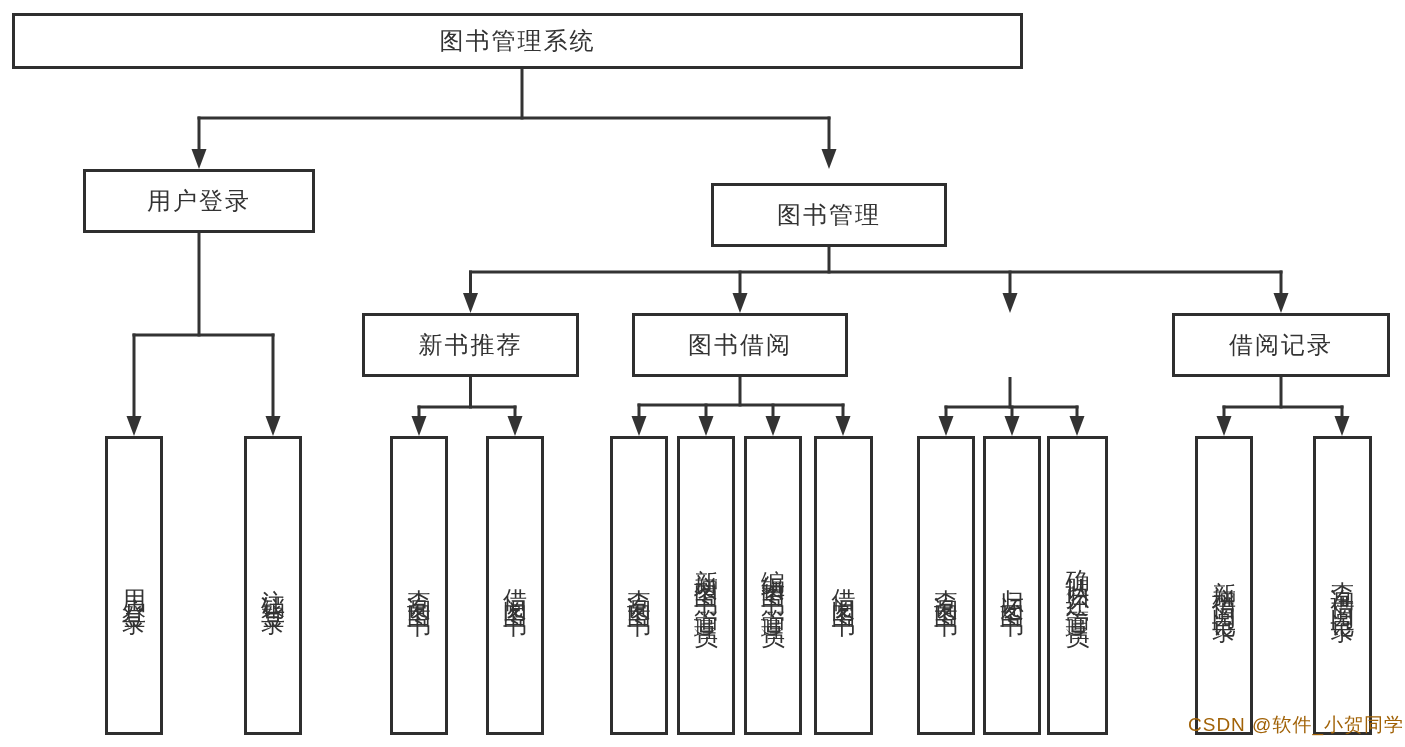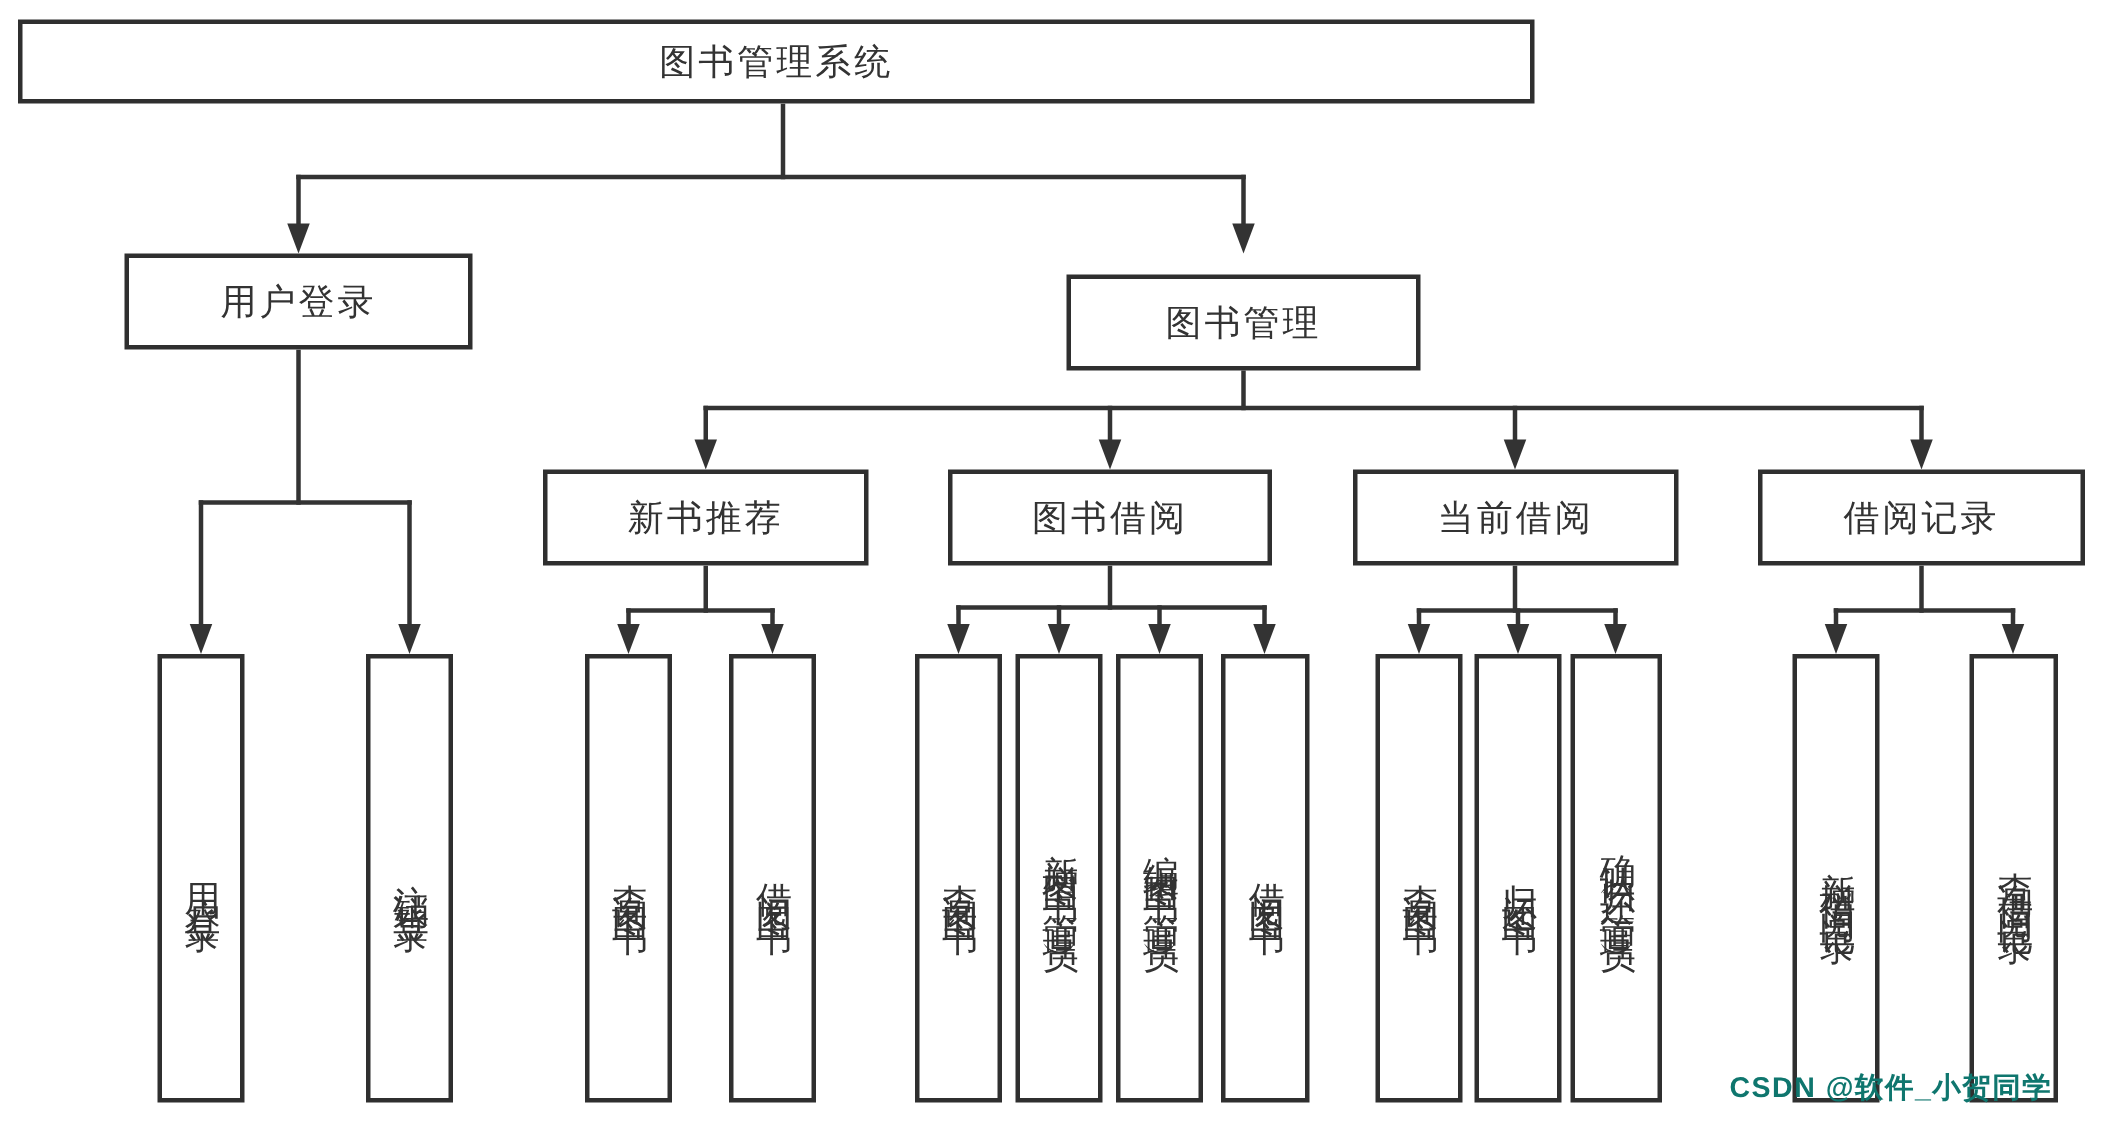--- a/index.html
+++ b/index.html
@@ -27,27 +27,26 @@
   }
   .box.leaf span{
     writing-mode:vertical-rl;
     text-orientation:mixed;
     letter-spacing:8px;
     line-height:1;
     white-space:nowrap;
   }
   .watermark{
     position:absolute;
-    left:1153px;top:712px;
+    left:1188px;top:712px;
     font-size:19px;
-    color:#0f766e;
+    color:#a16207;
     letter-spacing:1px;
     z-index:3;
     white-space:nowrap;
-    font-weight:bold;
   }
 </style>
 </head>
 <body>
 
 <div class="stage">
 
   <svg class="wires" width="1405" height="747" viewBox="0 0 1405 747">
 
     <line x1="522" y1="69" x2="522" y2="119.5"></line>
@@ -120,23 +119,20 @@
   <div class="box" style="left:711px;top:183px;width:236px;height:64px">
     <span>图书管理</span>
   </div>
 
   <div class="box" style="left:362px;top:313px;width:217px;height:64px">
     <span>新书推荐</span>
   </div>
   <div class="box" style="left:632px;top:313px;width:216px;height:64px">
     <span>图书借阅</span>
   </div>
-  <div class="box" style="left:902px;top:313px;width:217px;height:64px">
-    <span>当前借阅</span>
-  </div>
   <div class="box" style="left:1172px;top:313px;width:218px;height:64px">
     <span>借阅记录</span>
   </div>
 
   <div class="box leaf" style="left:105px;top:436px;width:58px;height:299px">
     <span>用户登录</span>
   </div>
   <div class="box leaf" style="left:244px;top:436px;width:58px;height:299px">
     <span>注销登录</span>
   </div>

